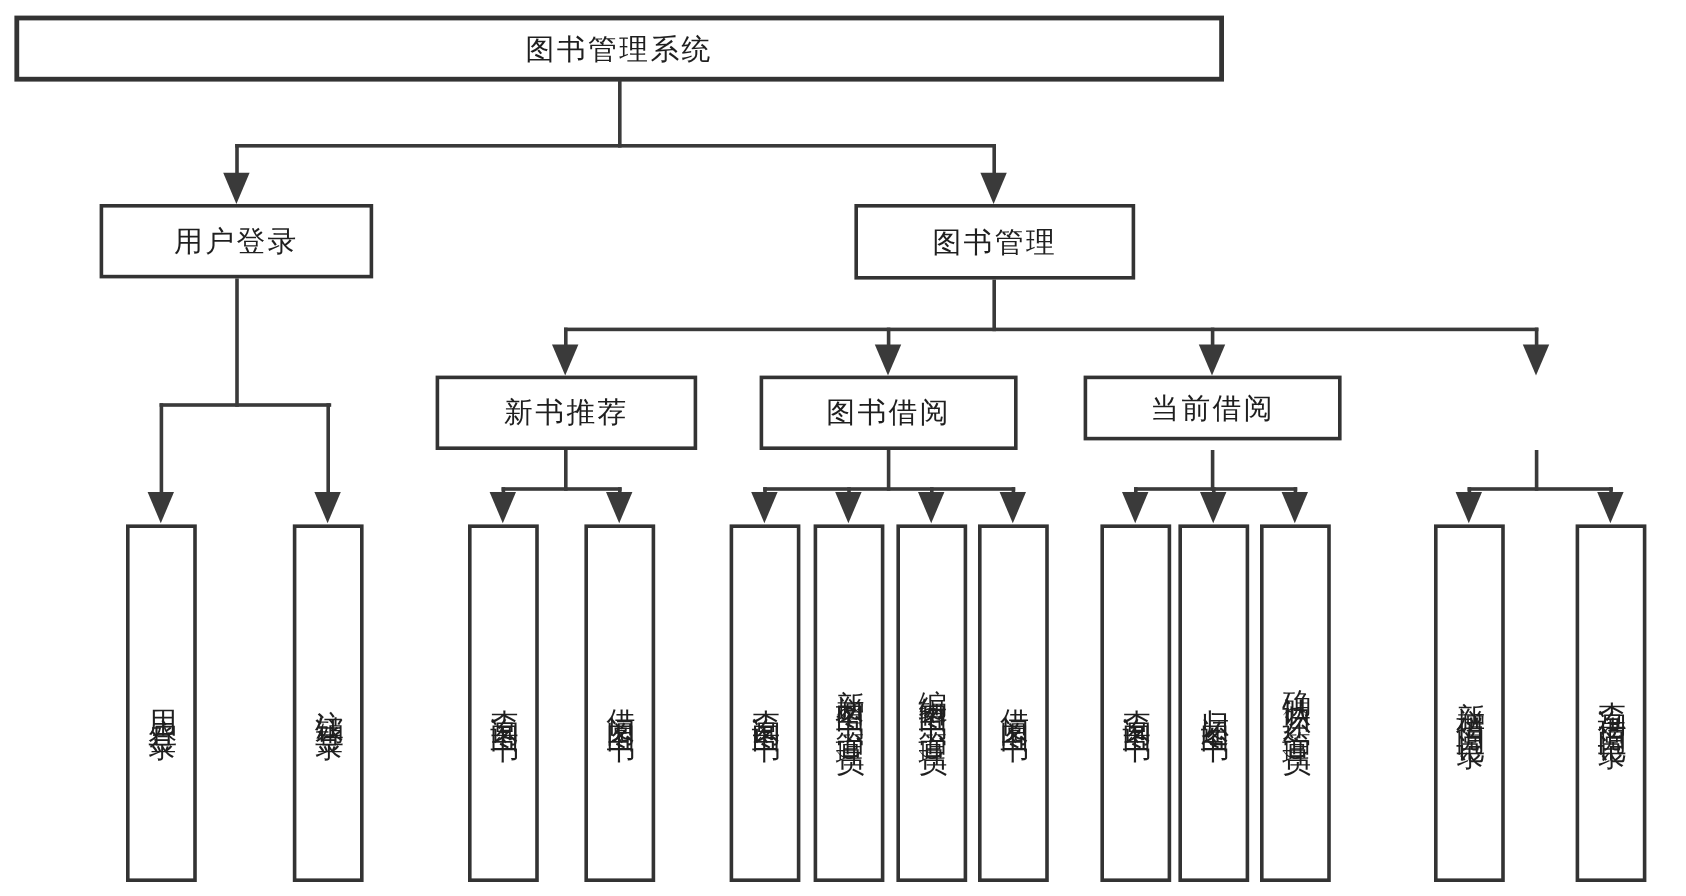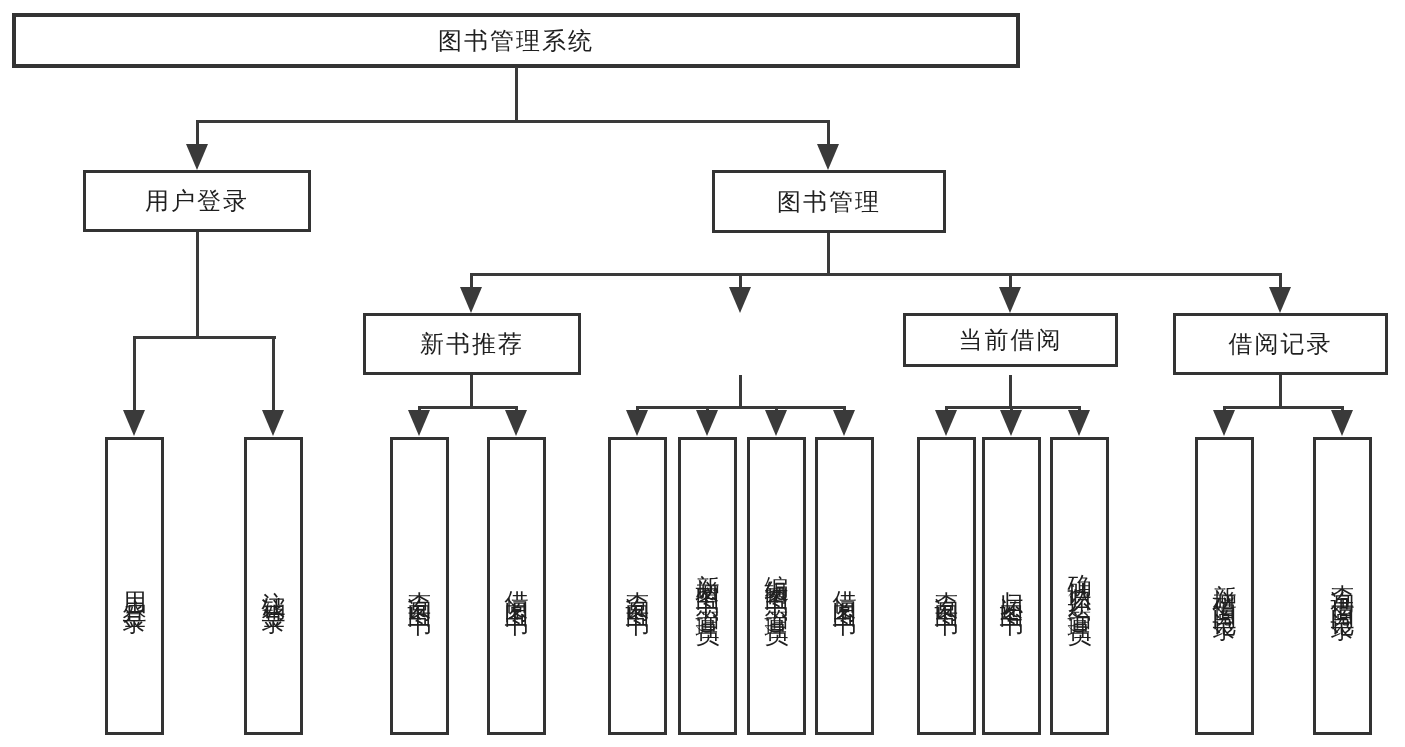--- a/index.html
+++ b/index.html
@@ -65,25 +65,25 @@
   <div class="box" style="left:83px;top:170px;width:228px;height:62px">
     <span class="hlabel">用户登录</span>
   </div>
   <div class="box" style="left:363px;top:313px;width:218px;height:62px">
     <span class="hlabel">新书推荐</span>
   </div>
 
   <div class="box" style="left:712px;top:170px;width:234px;height:63px">
     <span class="hlabel">图书管理</span>
   </div>
+  <div class="box" style="left:633px;top:313px;width:215px;height:62px">
+    <span class="hlabel">图书借阅</span>
+  </div>
   <div class="box" style="left:903px;top:313px;width:215px;height:54px">
     <span class="hlabel">当前借阅</span>
-  </div>
-  <div class="box" style="left:1173px;top:313px;width:215px;height:62px">
-    <span class="hlabel">借阅记录</span>
   </div>
 
   <div class="box" style="left:105px;top:437px;width:59px;height:298px">
     <span class="vlabel">用户登录</span>
   </div>
   <div class="box" style="left:244px;top:437px;width:59px;height:298px">
     <span class="vlabel">注销登录</span>
   </div>
 
   <div class="box" style="left:390px;top:437px;width:59px;height:298px">

